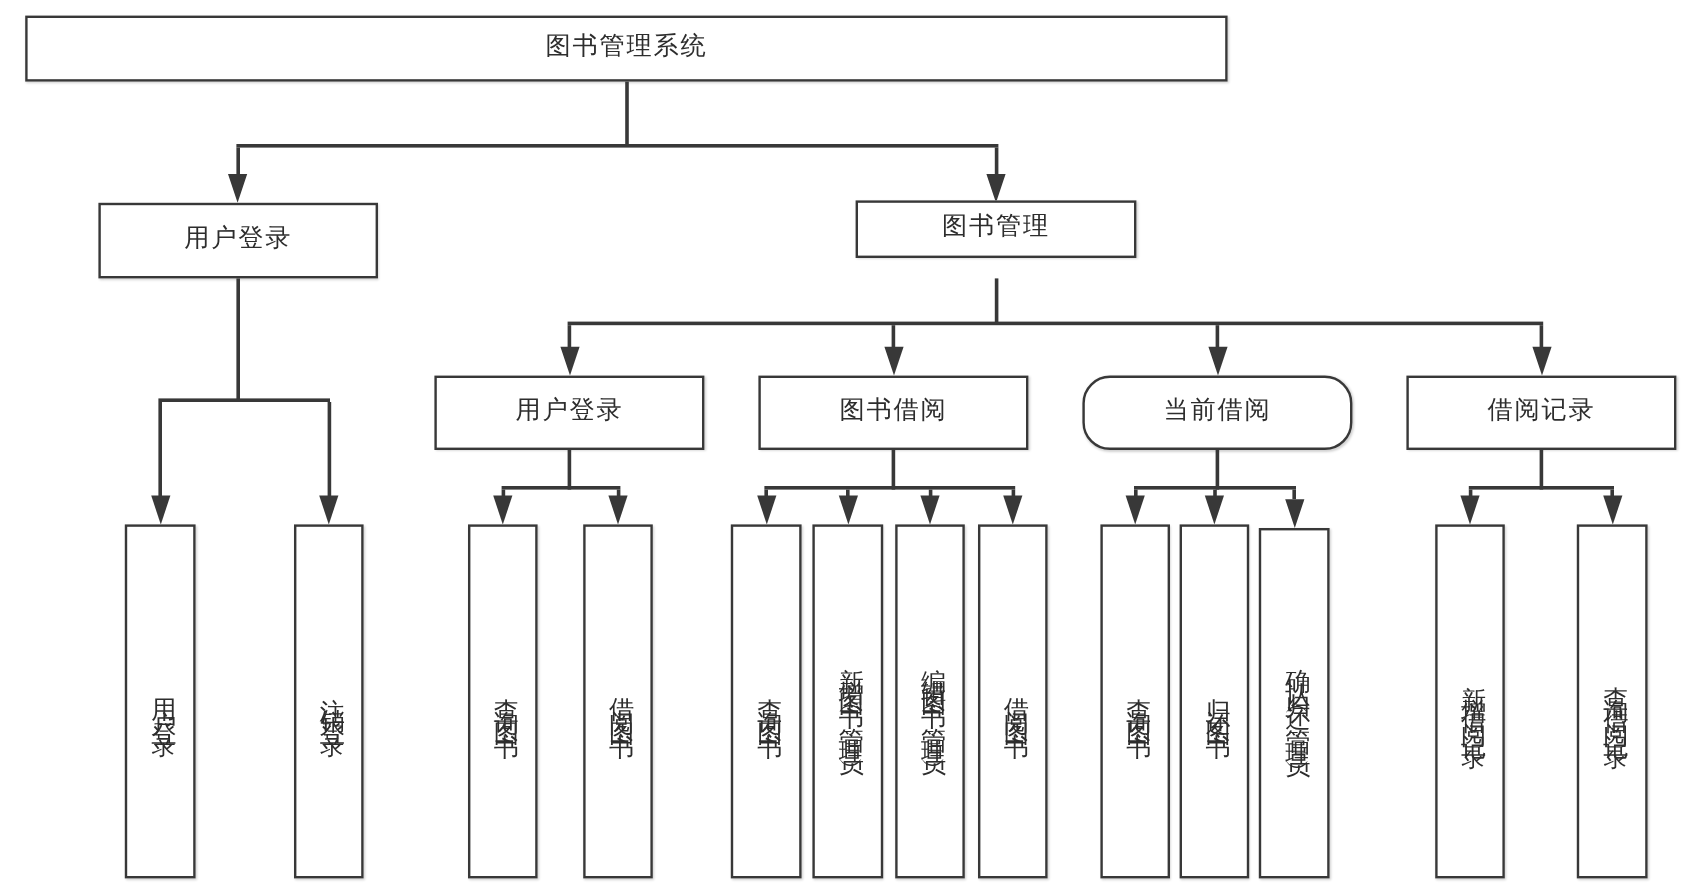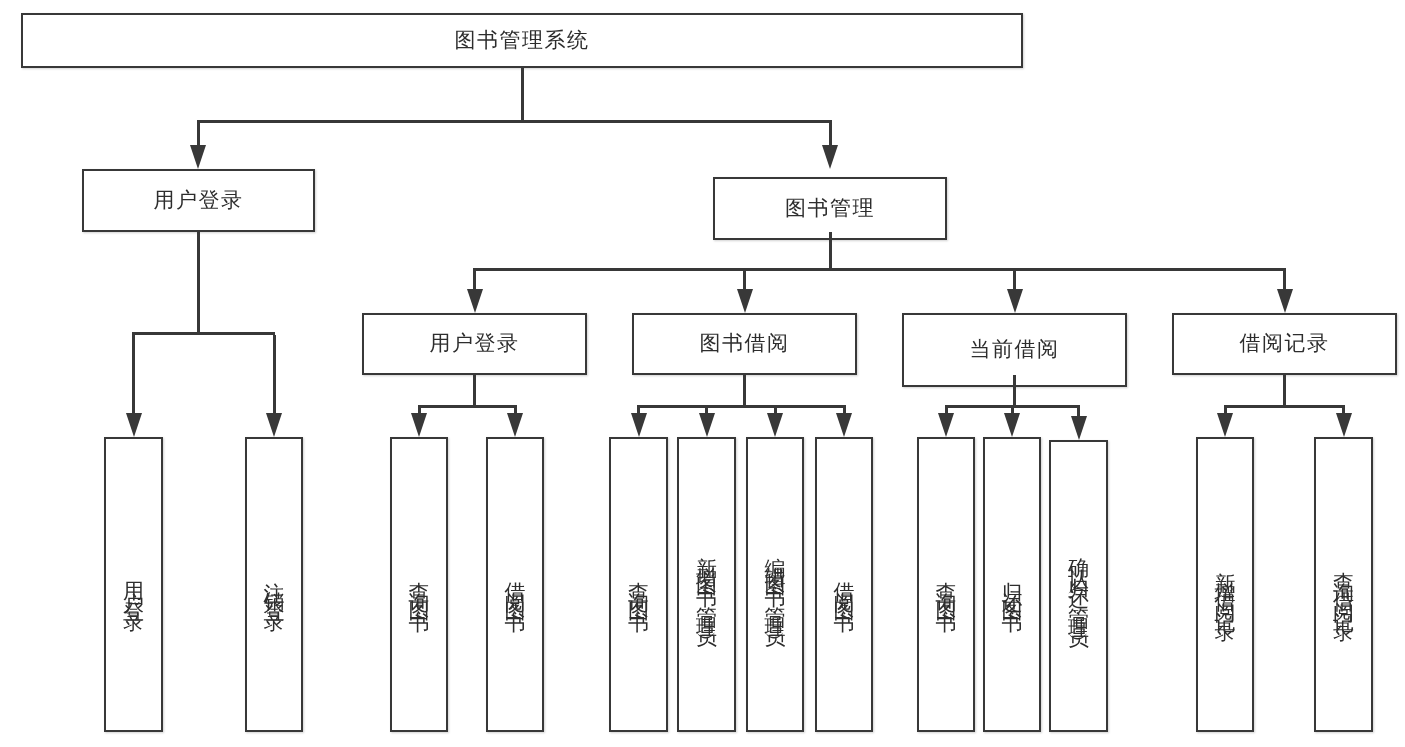--- a/index.html
+++ b/index.html
@@ -2,21 +2,21 @@
 <html><head>
 <meta charset="utf-8">
 <style>
   html, body { margin: 0; padding: 0; background: #ffffff; }
   .canvas {
     position: relative;
     width: 1405px;
     height: 747px;
     background: #ffffff;
     overflow: hidden;
-    font-family: Liberation Serif, serif;
+    font-family: Liberation Mono, monospace;
   }
   .box {
     position: absolute;
     box-sizing: border-box;
     border: 2.5px solid #383838;
     background: #ffffff;
     display: flex;
     align-items: center;
     justify-content: center;
     color: #2d2d2d;
@@ -62,21 +62,21 @@
   <div class="line" style="left:520.5px; top:68px; width:3px; height:54px;"></div>
   <div class="line" style="left:196.5px; top:120px; width:635px; height:3px;"></div>
   <div class="line" style="left:196.5px; top:123px; width:3px; height:26px;"></div>
   <div class="line" style="left:828.5px; top:123px; width:3px; height:26px;"></div>
   <div class="arrow" style="left:190px; top:145px;"></div>
   <div class="arrow" style="left:822px; top:145px;"></div>
 
   <div class="box h" style="left:82px; top:169px; width:233px; height:63px;">
     <span class="lbl">用户登录</span>
   </div>
-  <div class="box h" style="left:713px; top:177px; width:234px; height:63px;">
+  <div class="box h" style="left:713px; top:167px; width:234px; height:48px;">
     <span class="lbl">图书管理</span>
   </div>
 
   <div class="line" style="left:196.5px; top:232px; width:3px; height:102px;"></div>
   <div class="line" style="left:132px; top:332px; width:143px; height:3px;"></div>
   <div class="line" style="left:132px; top:335px; width:3px; height:80px;"></div>
   <div class="line" style="left:272.5px; top:335px; width:3px; height:80px;"></div>
   <div class="arrow" style="left:125.5px; top:413px;"></div>
   <div class="arrow" style="left:266px; top:413px;"></div>
 
@@ -90,21 +90,21 @@
   <div class="arrow" style="left:736.5px; top:289px;"></div>
   <div class="arrow" style="left:1006.5px; top:289px;"></div>
   <div class="arrow" style="left:1276.5px; top:289px;"></div>
 
   <div class="box h" style="left:362px; top:313px; width:225px; height:62px;">
     <span class="lbl">用户登录</span>
   </div>
   <div class="box h" style="left:632px; top:313px; width:225px; height:62px;">
     <span class="lbl">图书借阅</span>
   </div>
-  <div class="box h" style="left:902px; top:313px; width:225px; height:74px;">
+  <div class="box h" style="left:902px; top:313px; width:225px; height:62px;border-radius:23px;">
     <span class="lbl">当前借阅</span>
   </div>
   <div class="box h" style="left:1172px; top:313px; width:225px; height:62px;">
     <span class="lbl">借阅记录</span>
   </div>
 
   <div class="line" style="left:473px; top:375px; width:3px; height:33px;"></div>
   <div class="line" style="left:417.5px; top:405px; width:99px; height:3px;"></div>
   <div class="line" style="left:417.5px; top:408px; width:3px; height:8px;"></div>
   <div class="line" style="left:513.5px; top:408px; width:3px; height:8px;"></div>

